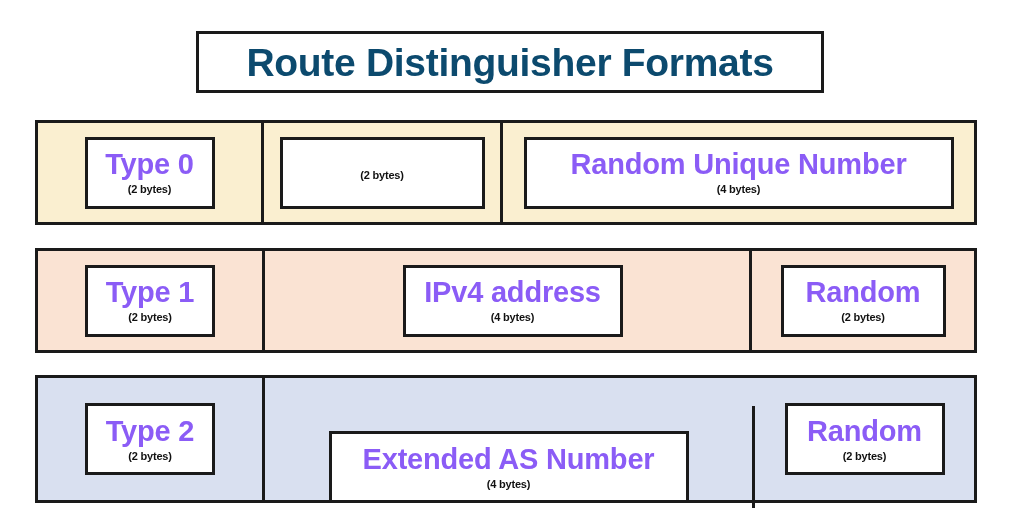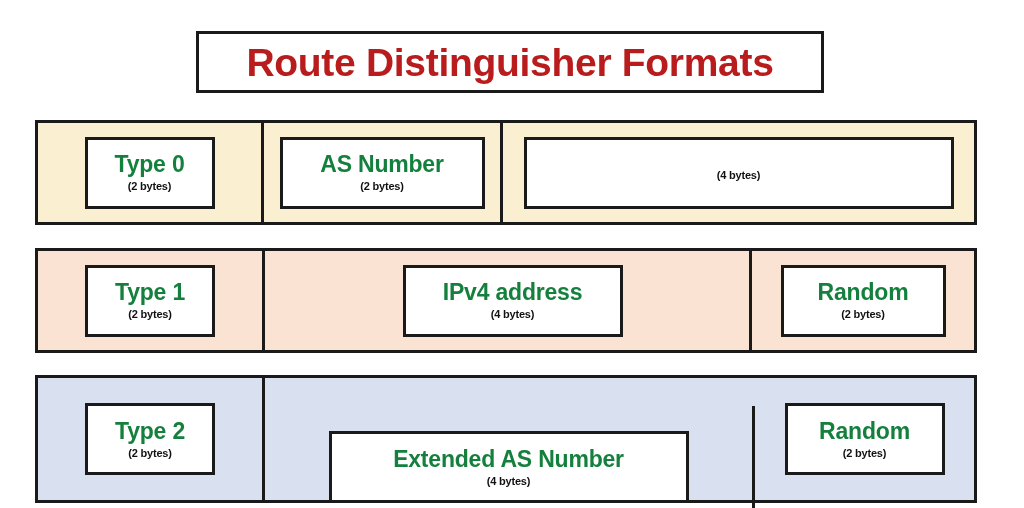--- a/index.html
+++ b/index.html
@@ -31,21 +31,21 @@
     border: 3px solid #1a1a1a;
     background: #ffffff;
     box-sizing: border-box;
     display: flex;
     align-items: center;
     justify-content: center;
   }
   .title-text {
     font-size: 39px;
     font-weight: 800;
-    color: #b91c1c;
+    color: #0c4a6e;
     letter-spacing: -0.3px;
     line-height: 1;
     white-space: nowrap;
   }
 
   
   .rd-row {
     position: absolute;
     left: 35px;
     width: 942px;
@@ -75,23 +75,23 @@
     background: #ffffff;
     box-sizing: border-box;
     display: flex;
     flex-direction: column;
     align-items: center;
     justify-content: center;
     padding: 6px 14px;
     line-height: 1;
   }
   .field-name {
-    font-size: 23px;
+    font-size: 29px;
     font-weight: 800;
-    color: #15803d;
+    color: #8b5cf6;
     white-space: nowrap;
     letter-spacing: -0.2px;
   }
   .field-size {
     font-size: 11px;
     font-weight: 800;
     color: #111111;
     white-space: nowrap;
     margin-top: 5px;
     letter-spacing: -0.2px;
@@ -117,26 +117,26 @@
 
   <div class="rd-row row0">
     <div class="segment div-right" style="width:226px;">
       <div class="field-box fb-w130">
         <span class="field-name">Type 0</span>
         <span class="field-size">(2 bytes)</span>
       </div>
     </div>
     <div class="segment div-right" style="width:239px;">
       <div class="field-box fb-w205">
-        <span class="field-name">AS Number</span>
         <span class="field-size">(2 bytes)</span>
       </div>
     </div>
     <div class="segment" style="width:471px;">
       <div class="field-box fb-w430">
+        <span class="field-name">Random Unique Number</span>
         <span class="field-size">(4 bytes)</span>
       </div>
     </div>
   </div>
 
   <div class="rd-row row1">
     <div class="segment div-right" style="width:227px;">
       <div class="field-box fb-w130">
         <span class="field-name">Type 1</span>
         <span class="field-size">(2 bytes)</span>

